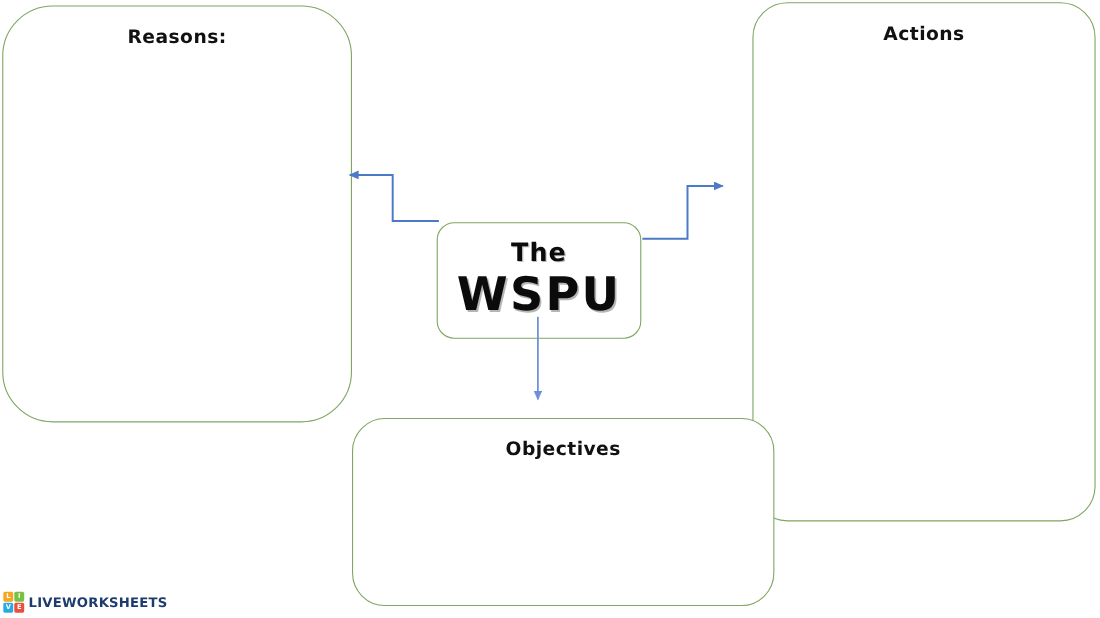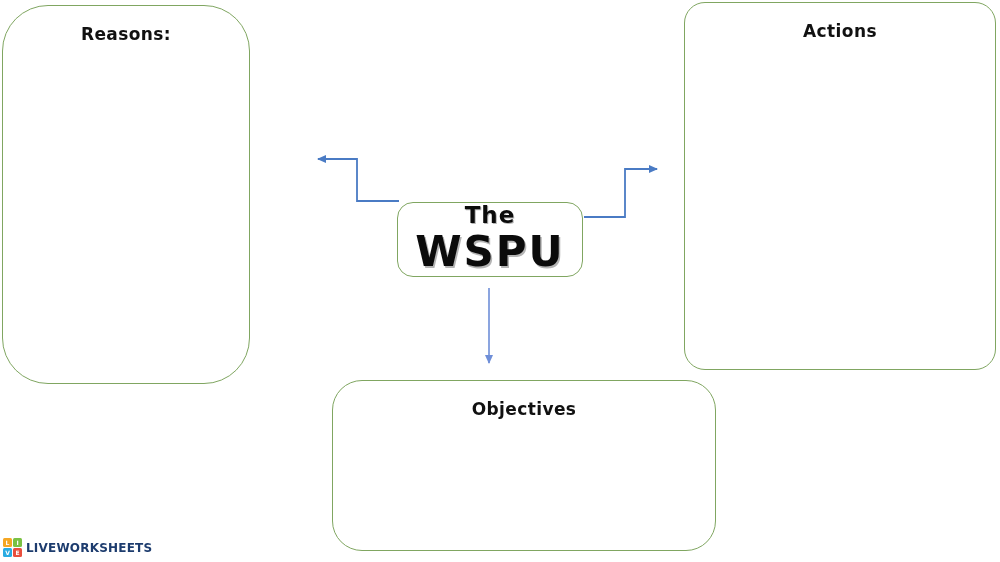--- a/index.html
+++ b/index.html
@@ -22,28 +22,28 @@
     box-sizing: border-box;
   }
   .box-label {
     text-align: center;
     font-size: 17px;
     font-weight: 600;
     color: #111111;
     letter-spacing: 0.4px;
     padding-top: 18px;
   }
-  .box-reasons   { left: 2px;   top: 5px;   width: 248px; height: 379px; border-radius: 46px; }
-  .box-actions   { left: 684px; top: 2px;   width: 312px; height: 368px; border-radius: 21px; }
-  .box-objectives{ left: 332px; top: 380px; width: 384px; height: 171px; border-radius: 30px; }
+  .box-reasons   { left: 2px;   top: 5px;   width: 318px; height: 379px; border-radius: 46px; }
+  .box-actions   { left: 684px; top: 2px;   width: 312px; height: 472px; border-radius: 32px; }
+  .box-objectives{ left: 320px; top: 380px; width: 384px; height: 171px; border-radius: 30px; }
 
   .center-box {
     position: absolute;
     left: 397px; top: 202px;
-    width: 186px; height: 75px;
+    width: 186px; height: 106px;
     border: 1.6px solid #80a661;
     border-radius: 16px;
     background: #ffffff;
     box-sizing: border-box;
     display: flex;
     flex-direction: column;
     align-items: center;
     justify-content: center;
   }
   .center-line1 {

